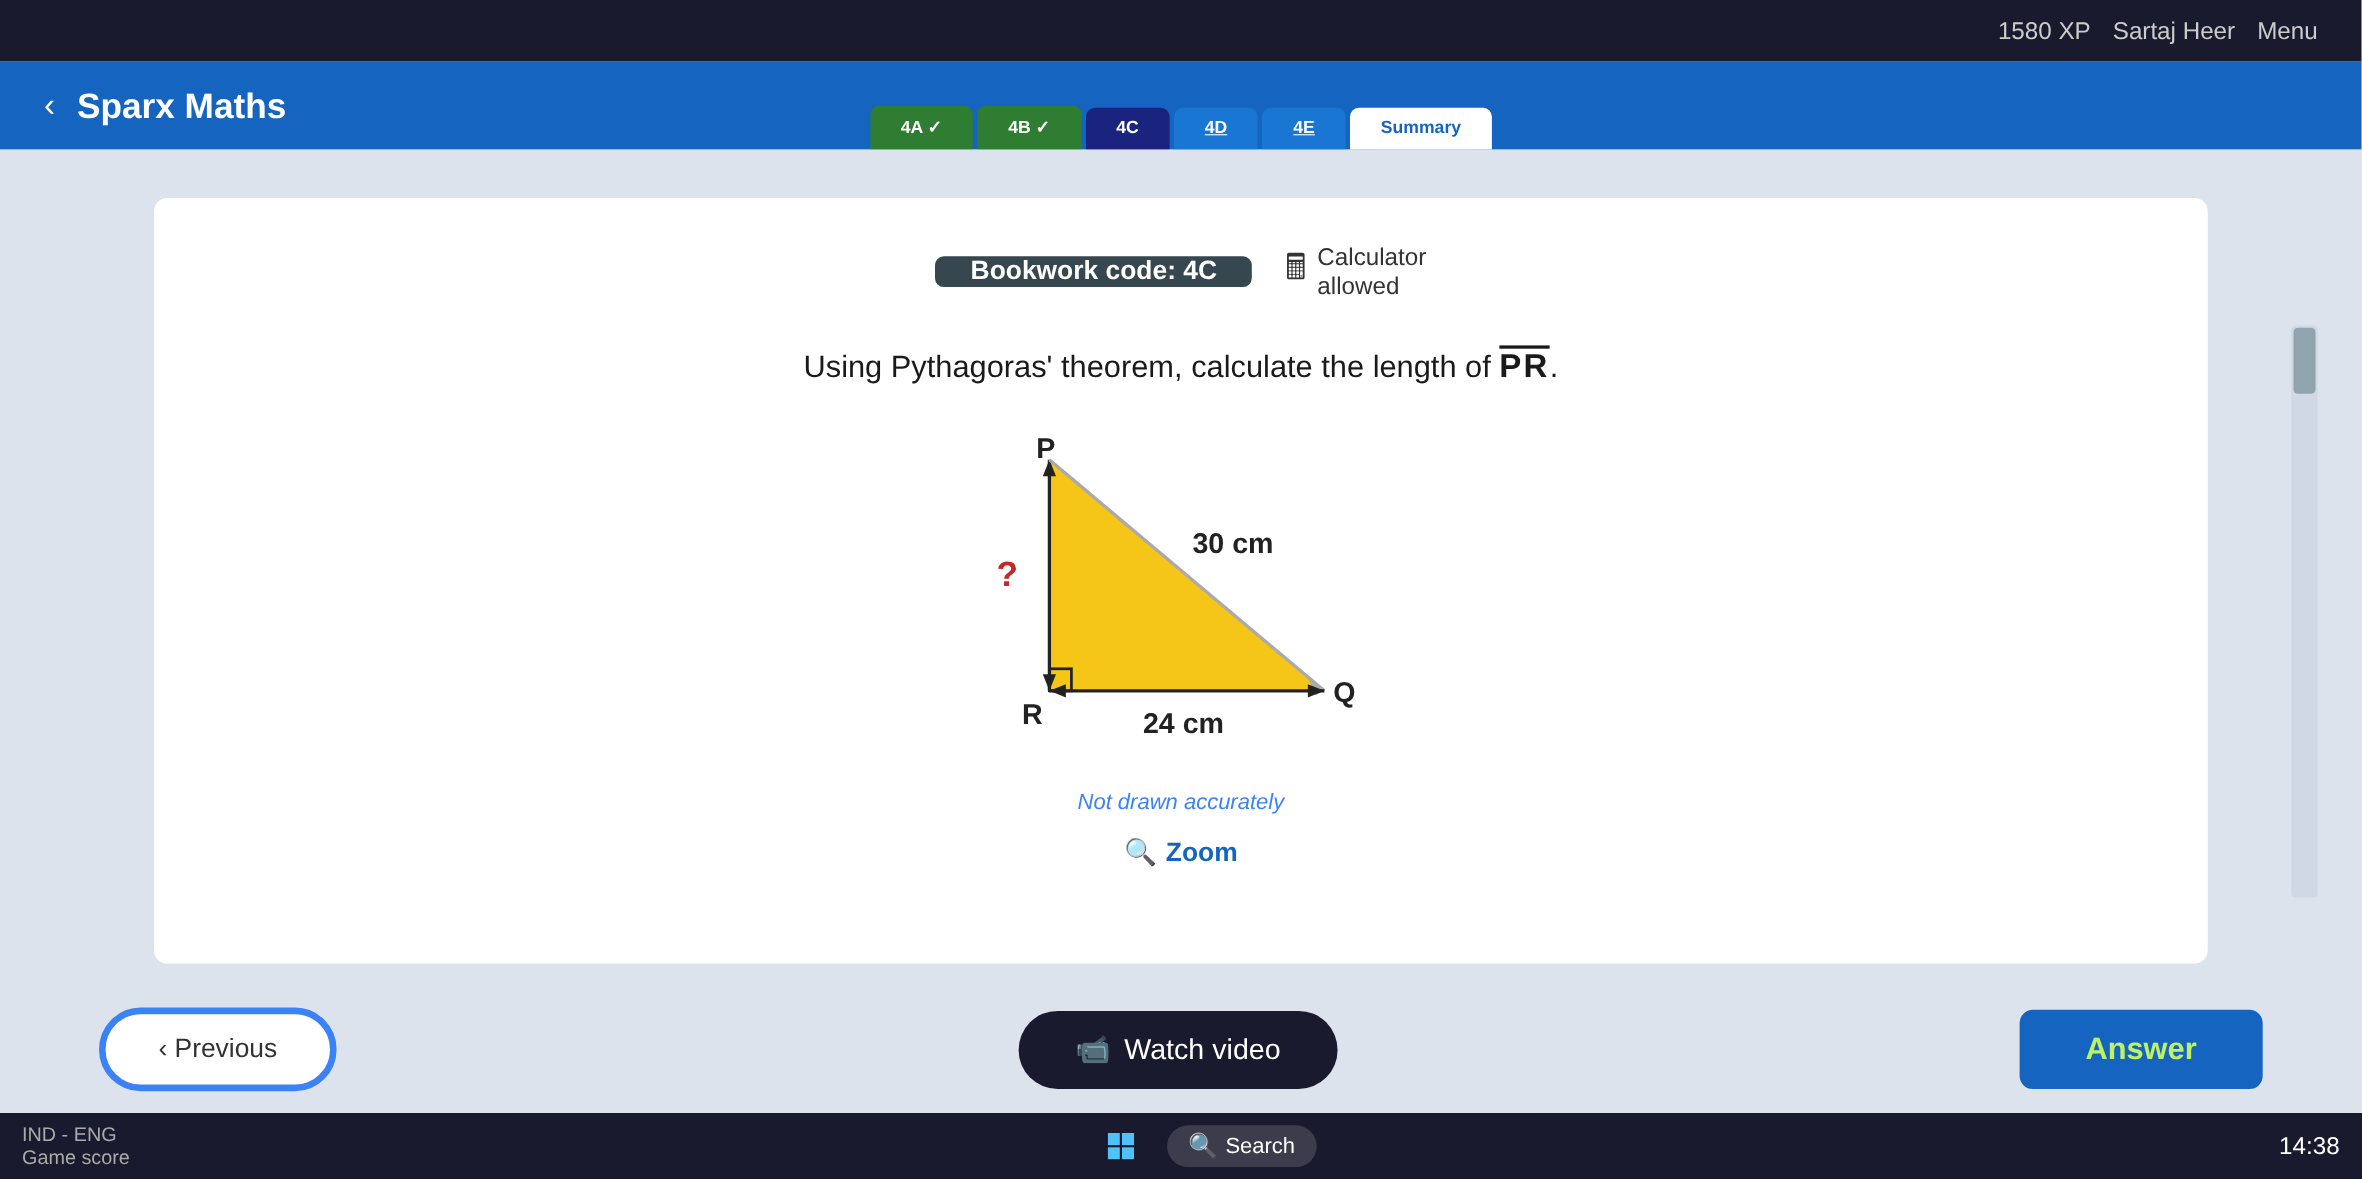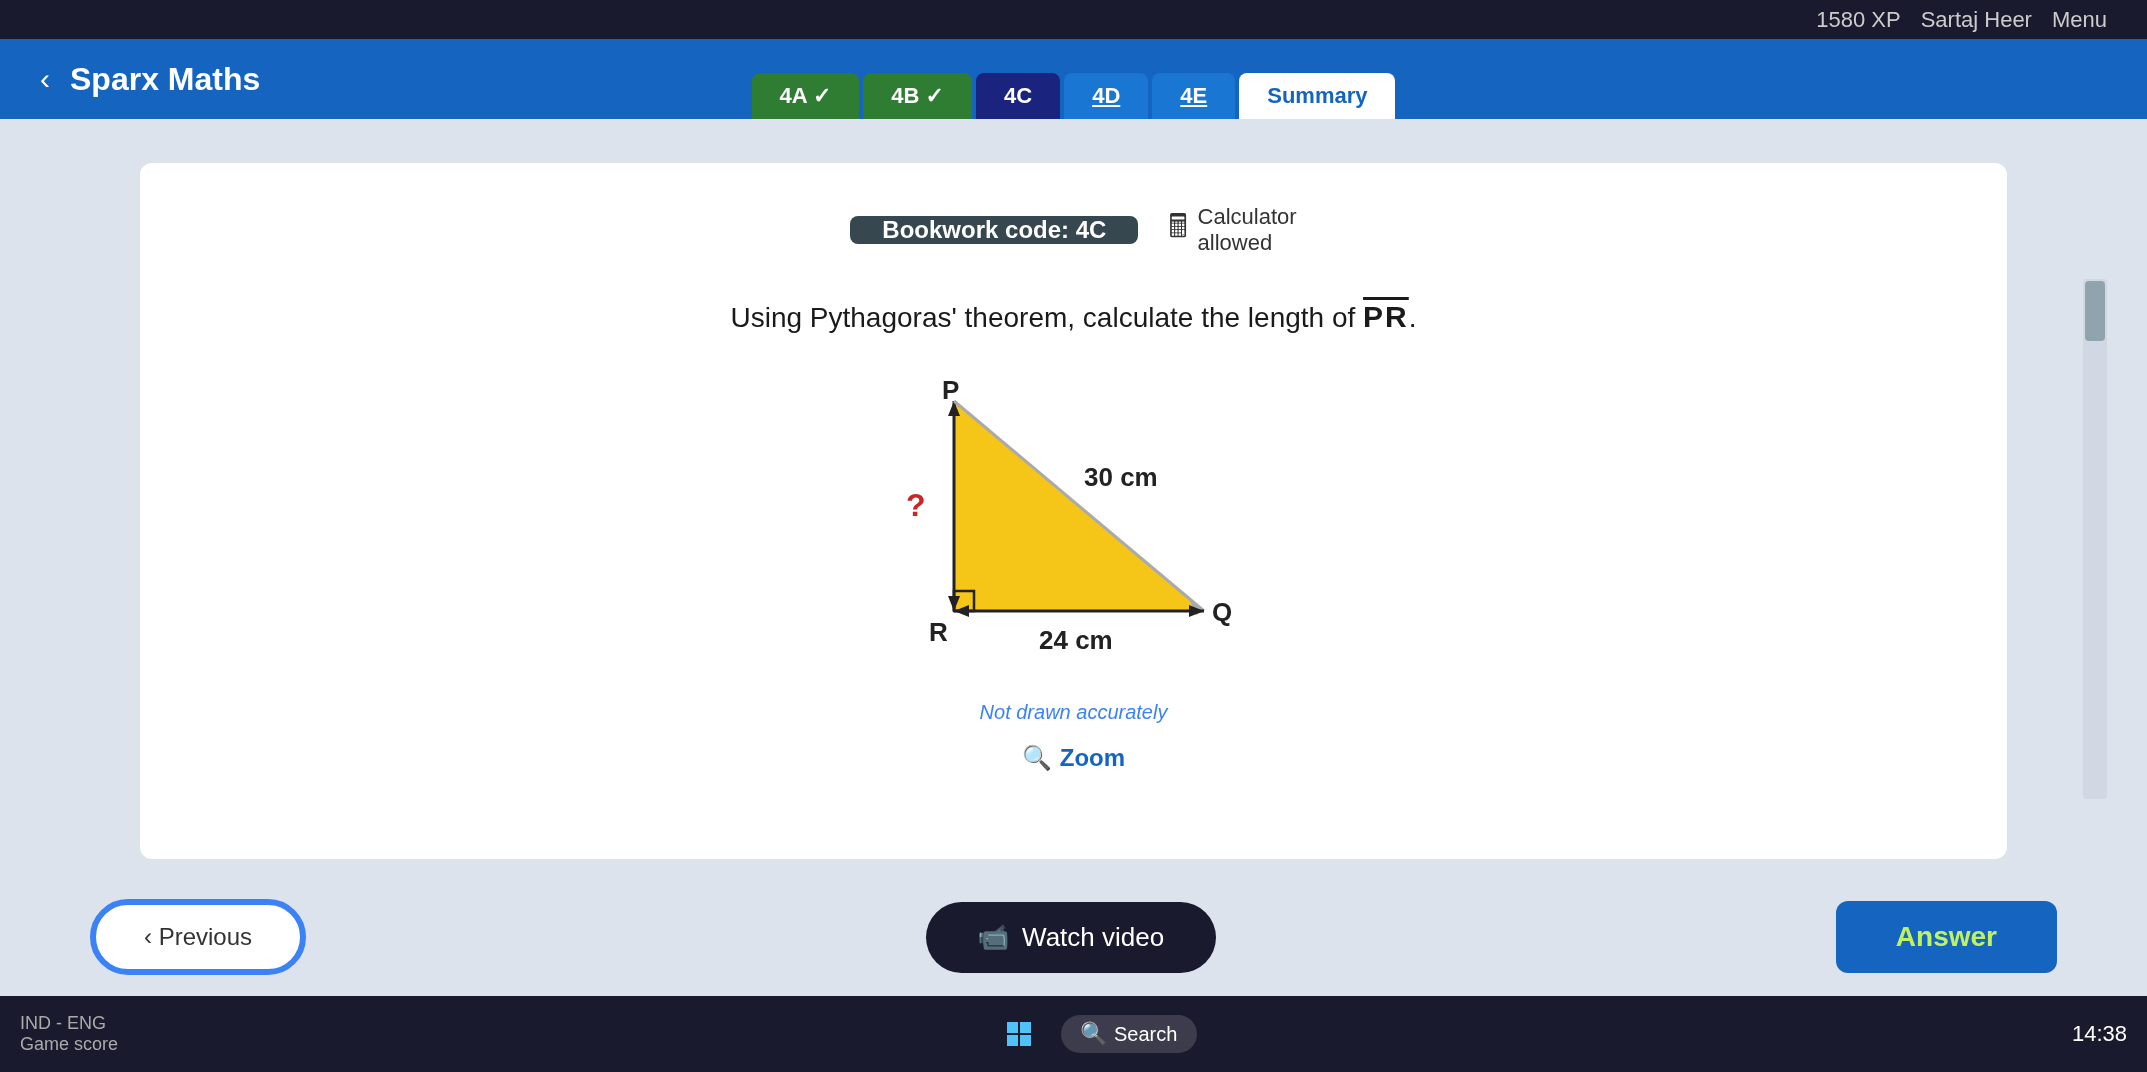--- a/index.html
+++ b/index.html
@@ -8,21 +8,21 @@
       background: #e8eef5;
       width: 2147px;
       height: 1072px;
       overflow: hidden;
       position: relative;
     }
 
     
     .system-bar {
       width: 100%;
-      height: 39px;
+      height: 56px;
       background: #1a1a2e;
       display: flex;
       align-items: center;
       justify-content: flex-end;
       padding-right: 40px;
       gap: 20px;
     }
     .system-bar-text {
       color: #ccc;
       font-size: 22px;
@@ -56,21 +56,21 @@
       bottom: 0;
       left: 50%;
       transform: translateX(-50%);
       display: flex;
       gap: 4px;
       align-items: flex-end;
     }
     .tab {
       padding: 10px 28px;
       border-radius: 8px 8px 0 0;
-      font-size: 22px;
+      font-size: 16px;
       font-weight: 600;
       cursor: pointer;
       background: #1976d2;
       color: white;
       border: none;
     }
     .tab.completed {
       background: #2e7d32;
       color: white;
     }
@@ -193,21 +193,21 @@
       border-radius: 12px;
       cursor: pointer;
       border: none;
     }
 
     
     .taskbar {
       position: fixed;
       bottom: 0;
       width: 100%;
-      height: 76px;
+      height: 60px;
       background: #1a1a2e;
       display: flex;
       align-items: center;
       justify-content: space-between;
       padding: 0 20px;
     }
     .taskbar-left {
       display: flex;
       align-items: center;
       gap: 20px;

